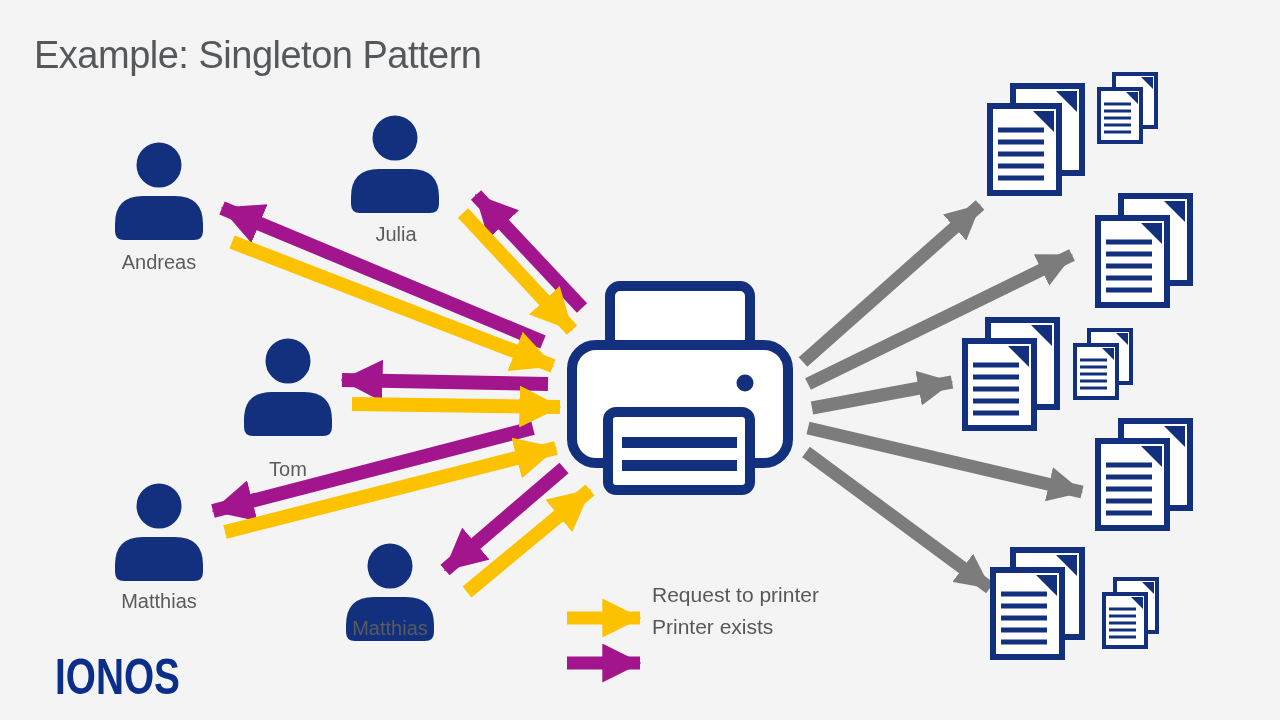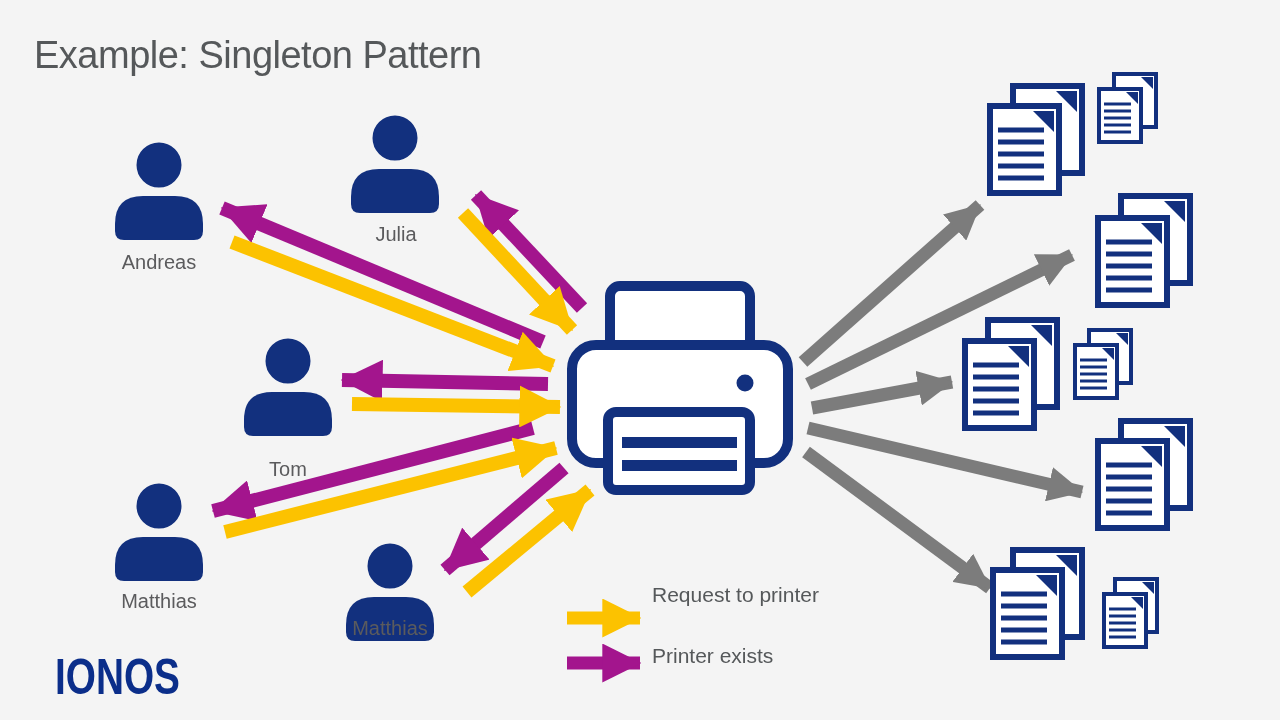--- a/index.html
+++ b/index.html
@@ -156,15 +156,15 @@
 
   <div class="title">Example: Singleton Pattern</div>
 
   <div class="person-label" style="left:159px;top:251px">Andreas</div>
   <div class="person-label" style="left:396px;top:223px">Julia</div>
   <div class="person-label" style="left:288px;top:458px">Tom</div>
   <div class="person-label" style="left:159px;top:590px">Matthias</div>
   <div class="person-label" style="left:390px;top:617px">Matthias</div>
 
   <div class="legend-label" style="left:652px;top:583px">Request to printer</div>
-  <div class="legend-label" style="left:652px;top:644px">Printer exists</div>
+  <div class="legend-label" style="left:652px;top:615px">Printer exists</div>
 
 </div>
 
 </body></html>

